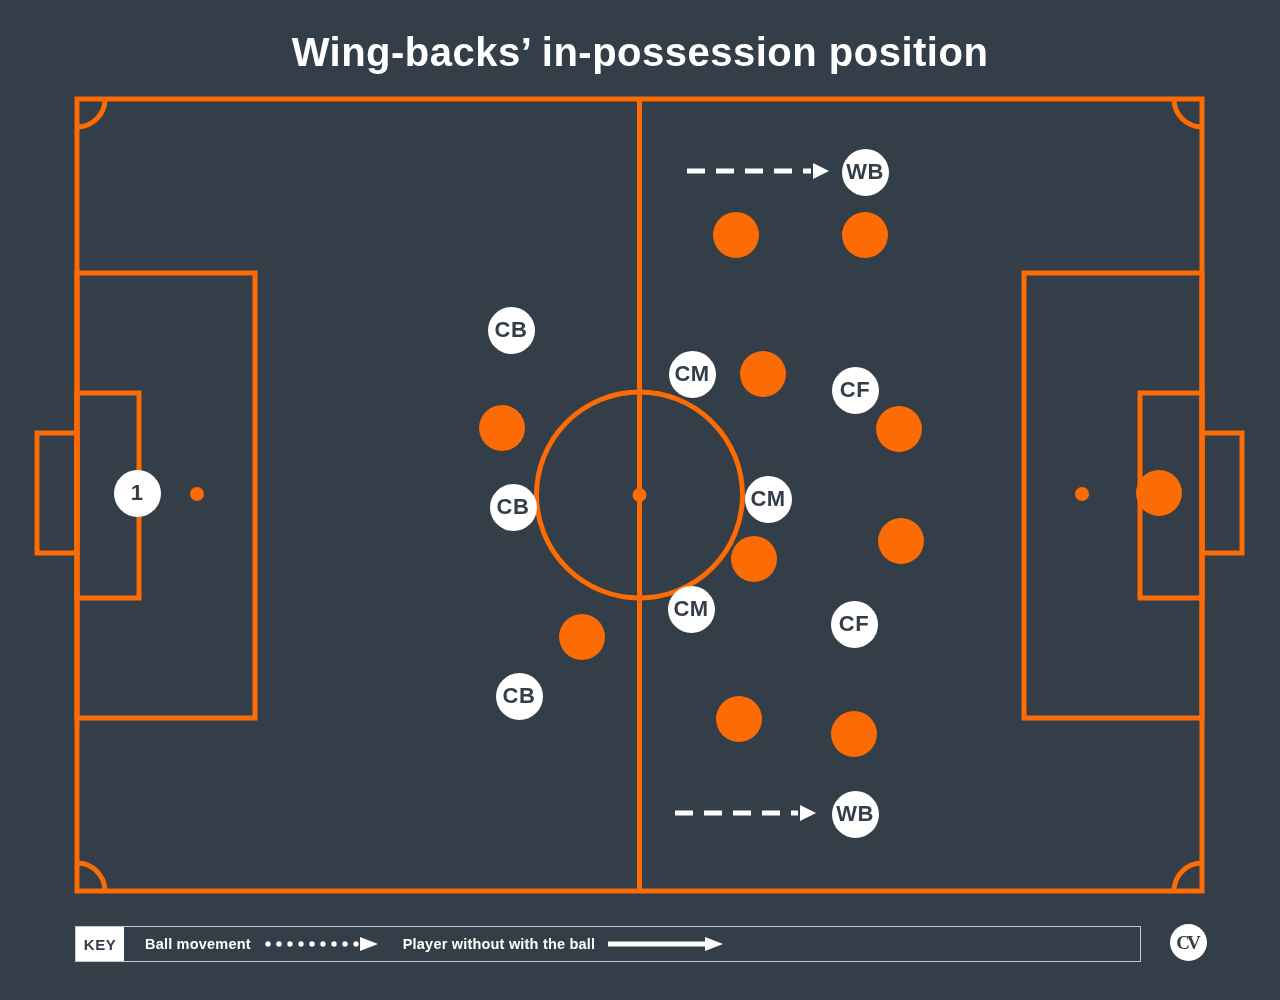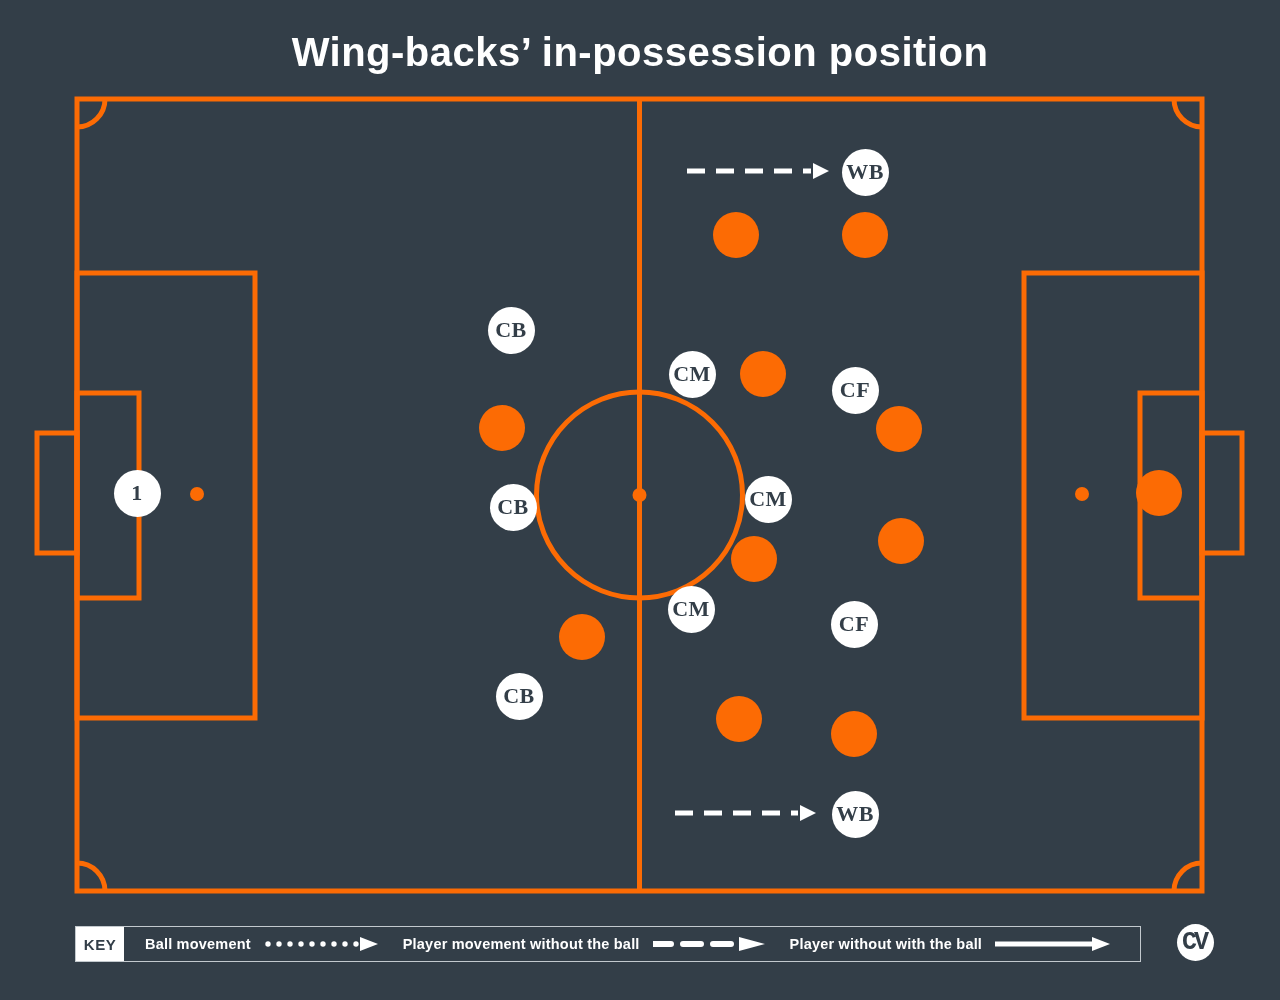--- a/index.html
+++ b/index.html
@@ -26,21 +26,21 @@
   }
   .pitch-svg{position:absolute;top:0;left:0;width:1280px;height:1000px;}
   .pline{stroke:var(--pitch-line);stroke-width:5;fill:none;}
   .pdot{fill:var(--pitch-line);}
   #players-layer{position:absolute;top:0;left:0;width:1280px;height:1000px;}
   .player{
     position:absolute;
     width:47px;height:47px;border-radius:50%;
     background:var(--team-fill);
     display:flex;align-items:center;justify-content:center;
-    color:var(--dark-text);font-weight:bold;font-size:22px;letter-spacing:0.5px;font-family:Liberation Serif, serif;
+    color:var(--dark-text);font-weight:bold;font-size:22px;letter-spacing:0.5px;
   }
   .player.opposition{
     width:46px;height:46px;
     background:var(--opposition-fill);
   }
   .keybar{
     position:absolute;left:75px;top:926px;width:1066px;height:36px;
     border:1px solid var(--legend-border);
     display:flex;align-items:center;
     color:#ffffff;
@@ -56,24 +56,23 @@
   .legend-label{font-size:14.5px;font-weight:bold;letter-spacing:0.2px;white-space:nowrap;}
   .legend-arrow{display:block;}
   .legend-arrow .la{stroke:var(--arrow-white);fill:none;}
   .legend-arrow .lah{fill:var(--arrow-white);stroke:none;}
   .legend-arrow .lad{fill:var(--arrow-white);}
   .cv-logo{
     position:absolute;left:1170px;top:924px;width:37px;height:37px;
     background:#ffffff;border-radius:50%;
     display:flex;align-items:center;justify-content:center;
     color:var(--dark-text);
-    font-family:Liberation Mono, monospace;
-    font-weight:bold;font-size:25px;letter-spacing:-3px;
+    font-family:Liberation Serif, serif;
+    font-weight:bold;font-size:19px;letter-spacing:-3px;
     padding-right:3px;
-    margin-left:7px;
   }
 </style>
 </head>
 <body>
 
 <div class="board">
 
   <div class="title">Wing-backs’ in-possession position</div>
 
   <svg class="pitch-svg" viewBox="0 0 1280 1000" xmlns="http://www.w3.org/2000/svg">
@@ -149,27 +148,20 @@
           <circle class="lad" cx="37" cy="8" r="2.7"></circle>
         <circle class="lad" cx="48" cy="8" r="2.7"></circle>
           <circle class="lad" cx="59" cy="8" r="2.7"></circle>
         <circle class="lad" cx="70" cy="8" r="2.7"></circle>
           <circle class="lad" cx="81" cy="8" r="2.7"></circle>
         <circle class="lad" cx="92" cy="8" r="2.7"></circle>
         <polygon class="lah" points="96,1 114,8 96,15"></polygon>
       </svg>
     </div>
 
-    <div class="legend-item">
-      <span class="legend-label">Player movement without the ball</span>
-      <svg class="legend-arrow" width="112" height="16" viewBox="0 0 112 16">
-        <line class="la" x1="0" y1="8" x2="78" y2="8" stroke-width="6" stroke-dasharray="18 12" stroke-linecap="round"></line>
-        <polygon class="lah" points="86,1 112,8 86,15"></polygon>
-      </svg>
-    </div>
 
     <div class="legend-item">
       <span class="legend-label">Player without with the ball</span>
       <svg class="legend-arrow" width="115" height="16" viewBox="0 0 115 16">
         <line class="la" x1="0" y1="8" x2="98" y2="8" stroke-width="5"></line>
         <polygon class="lah" points="97,1 115,8 97,15"></polygon>
       </svg>
     </div>
   </div>
 

